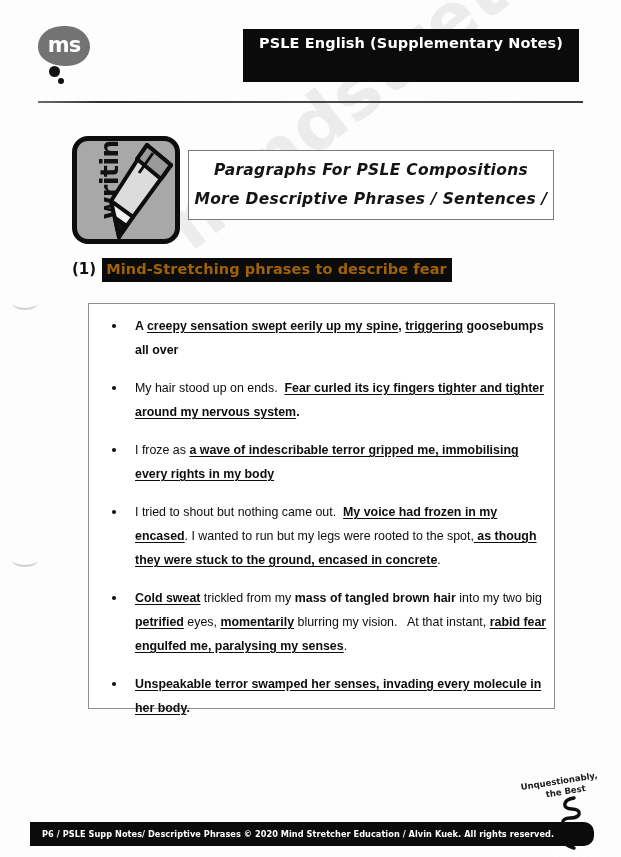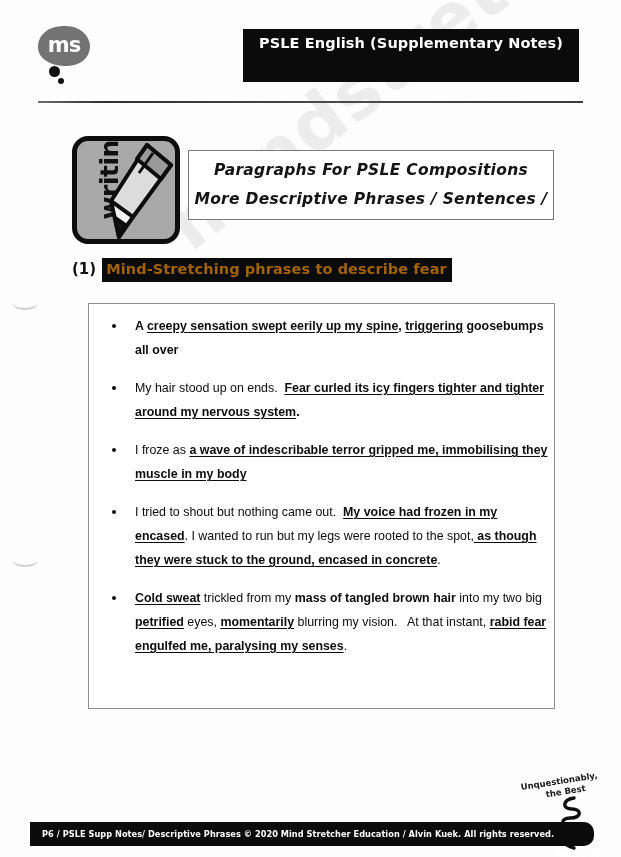--- a/index.html
+++ b/index.html
@@ -365,23 +365,24 @@
 
   <div class="section-heading">
     <span class="num">(1)</span>
     <span class="hl">Mind-Stretching phrases to describe fear</span>
   </div>
 
   <div class="content-box">
     <ul class="phrase-list" id="phrase-list">
         <li><span class="seg b">A </span><span class="seg bu">creepy sensation swept eerily up my spine</span><span class="seg b">, </span><span class="seg bu">triggering</span><span class="seg b"> goosebumps all over</span></li>
         <li><span class="seg ">My hair stood up on ends.&nbsp; </span><span class="seg bu">Fear curled its icy fingers tighter and tighter around my nervous system</span><span class="seg b">.</span></li>
-        <li><span class="seg ">I froze as </span><span class="seg bu">a wave of indescribable terror gripped me, immobilising they muscle in my body</span></li>
+        <li><span class="seg ">I froze as </span><span class="seg bu">a wave of indescribable terror gripped me, immobilising every rights in my body</span></li>
         <li><span class="seg ">I tried to shout but nothing came out.&nbsp; </span><span class="seg bu">My voice had frozen in my encased</span><span class="seg ">. I wanted to run but my legs were rooted to the spot,</span><span class="seg bu"> as though they were stuck to the ground, encased in concrete</span><span class="seg ">.</span></li>
         <li><span class="seg bu">Cold sweat</span><span class="seg "> trickled from my </span><span class="seg b">mass of tangled brown hair</span><span class="seg "> into my two big </span><span class="seg bu">petrified</span><span class="seg "> eyes, </span><span class="seg bu">momentarily</span><span class="seg "> blurring my vision.&nbsp;&nbsp; At that instant, </span><span class="seg bu">rabid fear engulfed me, paralysing my senses</span><span class="seg ">.</span></li>
+        <li><span class="seg bu">Unspeakable terror swamped her senses, invading every molecule in her body</span><span class="seg b">.</span></li>
       </ul>
   </div>
 
   <div class="unq">
     <div class="l1">Unquestionably,</div>
     <div class="l2">the Best</div>
   </div>
   <svg class="squiggle" width="30" height="56" viewBox="0 0 30 56">
     <path d="M16 2 C4 4 4 13 14 13 C24 13 24 22 12 22 C2 22 2 31 14 31 C26 31 26 40 13 40 C3 40 3 49 16 52" fill="none" stroke="#0d0d0d" stroke-width="3.4" stroke-linecap="round"></path>
   </svg>

